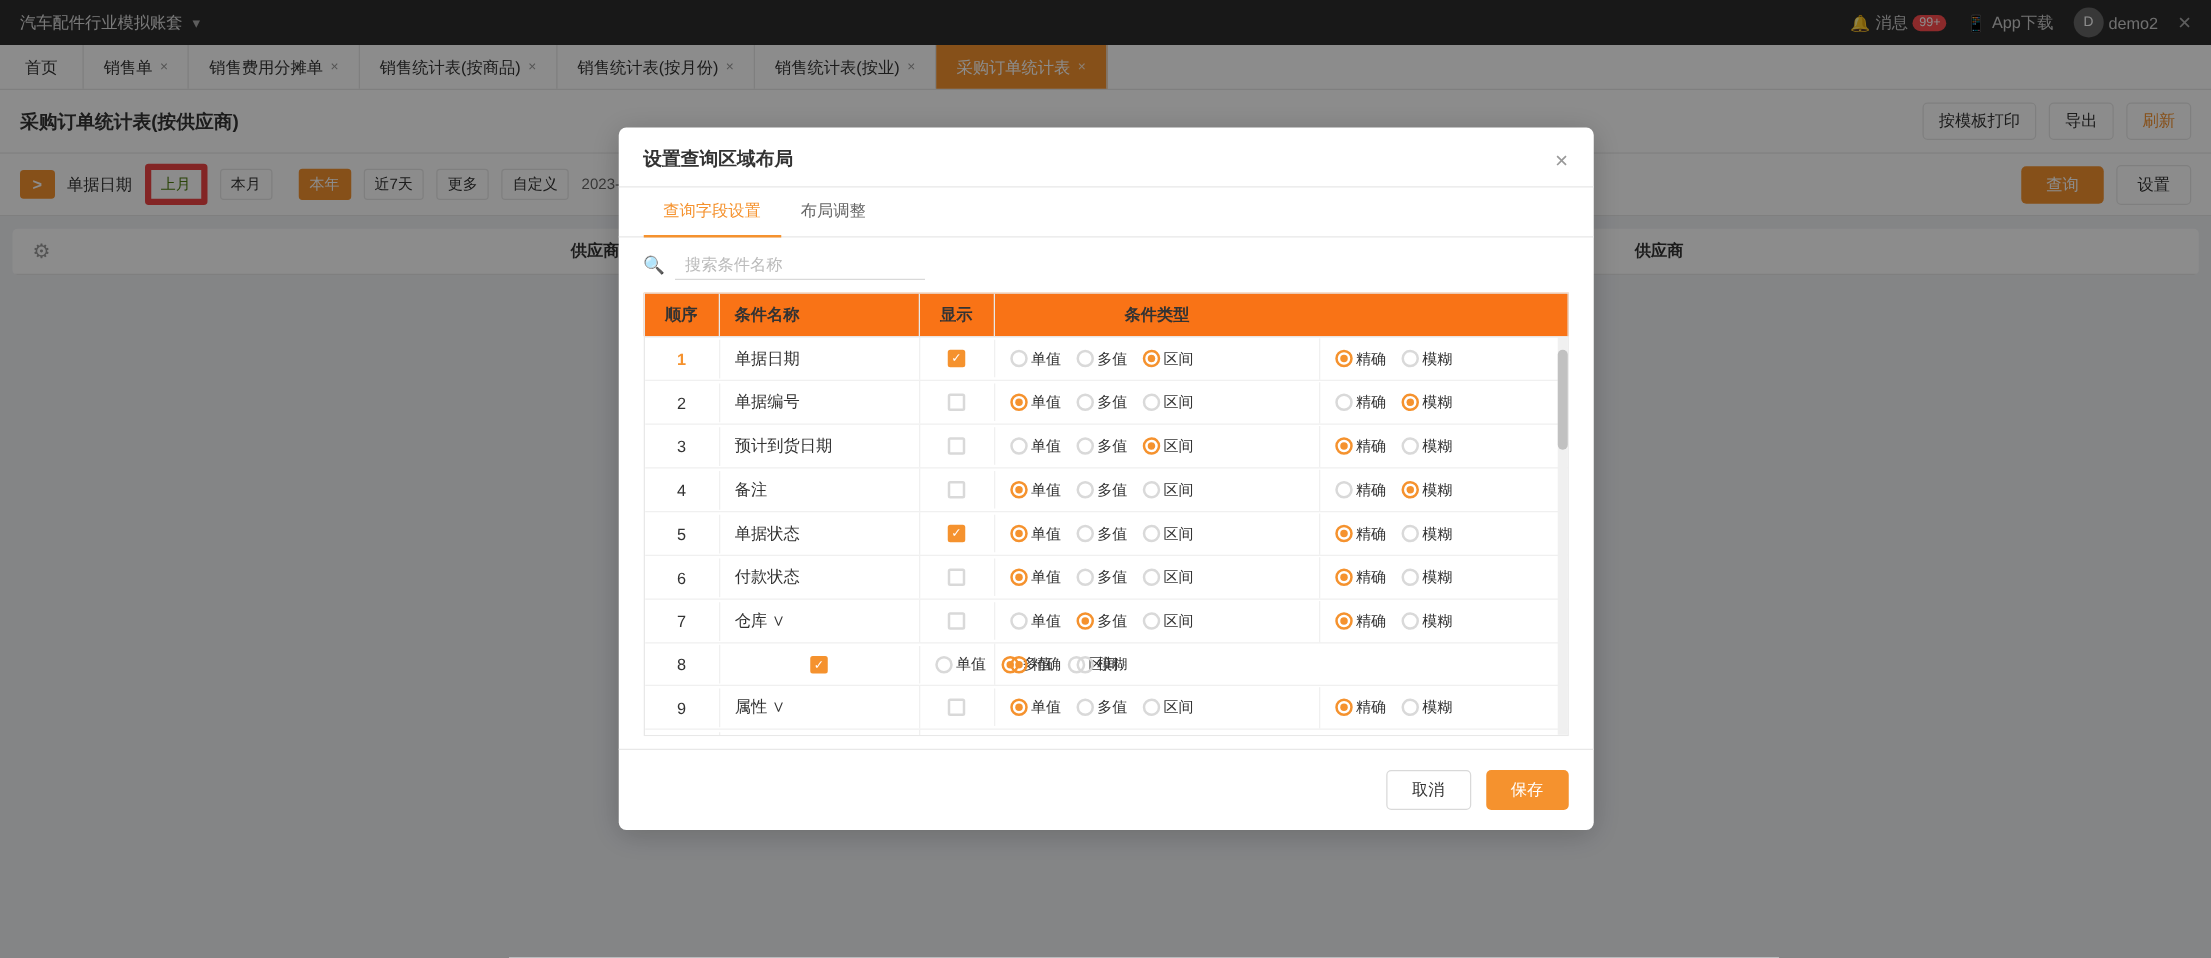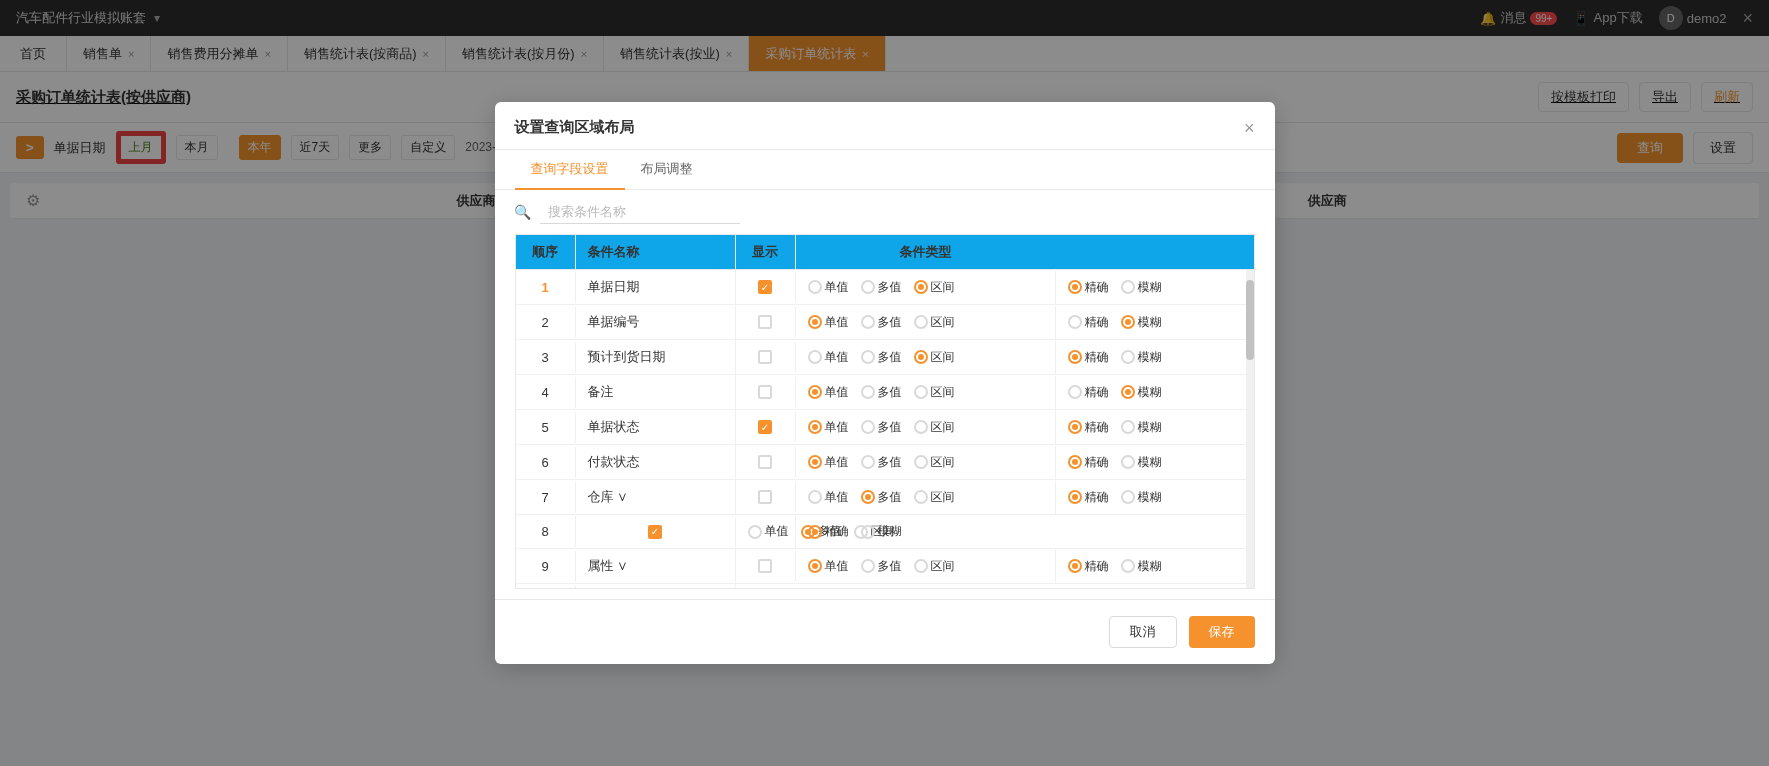--- a/index.html
+++ b/index.html
@@ -76,21 +76,21 @@
 
     
     .dialog-table {
       flex: 1;
       overflow: hidden;
       padding: 0 20px;
     }
     .dt-header {
       display: grid;
       grid-template-columns: 60px 160px 60px 260px 260px;
-      background: #0ea5e9;
+      background: #f97316;
       border: 1px solid #e8e8e8;
       border-bottom: none;
     }
     .dt-header-cell {
       padding: 8px 12px;
       font-weight: bold;
       font-size: 13px;
       color: #333;
       border-right: 1px solid #e8e8e8;
     }
@@ -233,21 +233,21 @@
   <div style="padding:0 16px; height:36px; display:flex; align-items:center; font-size:13px; border-right:1px solid #e8e8e8; cursor:pointer; color:#333; gap:6px;">
     <span>销售统计表(按业)</span>
     <span style="color:#999; font-size:11px;">×</span>
   </div>
   <div style="padding:0 16px; height:36px; display:flex; align-items:center; font-size:13px; border-right:1px solid #e8e8e8; cursor:pointer; background:#f5922e; color:#fff; gap:6px;">
     <span>采购订单统计表</span>
     <span style="color:rgba(255,255,255,0.8); font-size:11px;">×</span>
   </div>
 </div>
 
-<div style="background:#fff; padding:10px 16px; display:flex; align-items:center; justify-content:space-between; border-bottom:1px solid #e8e8e8;text-decoration:underline;">
+<div style="background:#fff; padding:10px 16px; display:flex; align-items:center; justify-content:space-between; border-bottom:1px solid #e8e8e8;">
   <span style="font-size:15px; font-weight:bold; color:#333;">采购订单统计表(按供应商)</span>
   <div style="display:flex; align-items:center; gap:10px;">
     <button style="border:1px solid #e8e8e8; background:#fff; padding:5px 12px; border-radius:4px; cursor:pointer; color:#333; font-size:13px; display:flex; align-items:center; gap:4px;text-align:right;">按模板打印</button>
     <button style="border:1px solid #e8e8e8; background:#fff; padding:5px 12px; border-radius:4px; cursor:pointer; color:#333; font-size:13px; display:flex; align-items:center; gap:4px;">导出</button>
     <button style="border:1px solid #e8e8e8; background:#fff; padding:5px 12px; border-radius:4px; cursor:pointer; color:#f5922e; font-size:13px; display:flex; align-items:center; gap:4px;">刷新</button>
   </div>
 </div>
 
 <div style="background:#fff; padding:8px 16px; display:flex; align-items:center; gap:10px; border-bottom:1px solid #e8e8e8;">
   <button style="background:#f5922e; color:#fff; border:none; border-radius:3px; padding:4px 10px; cursor:pointer; font-size:13px; font-weight:bold;">&gt;</button>

